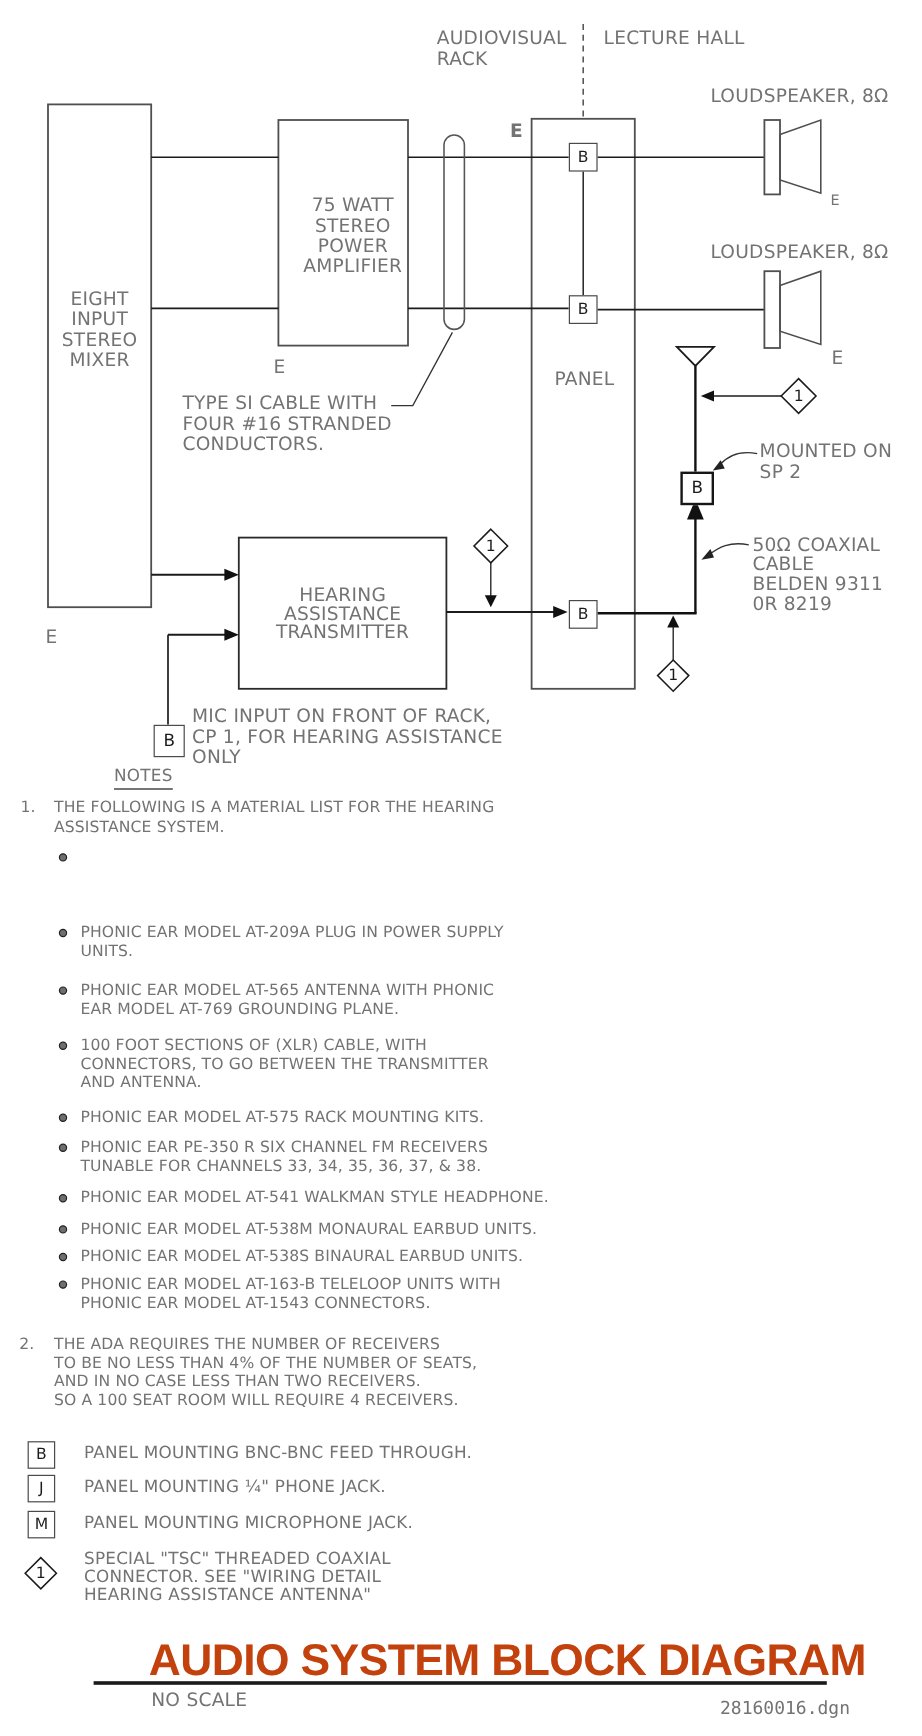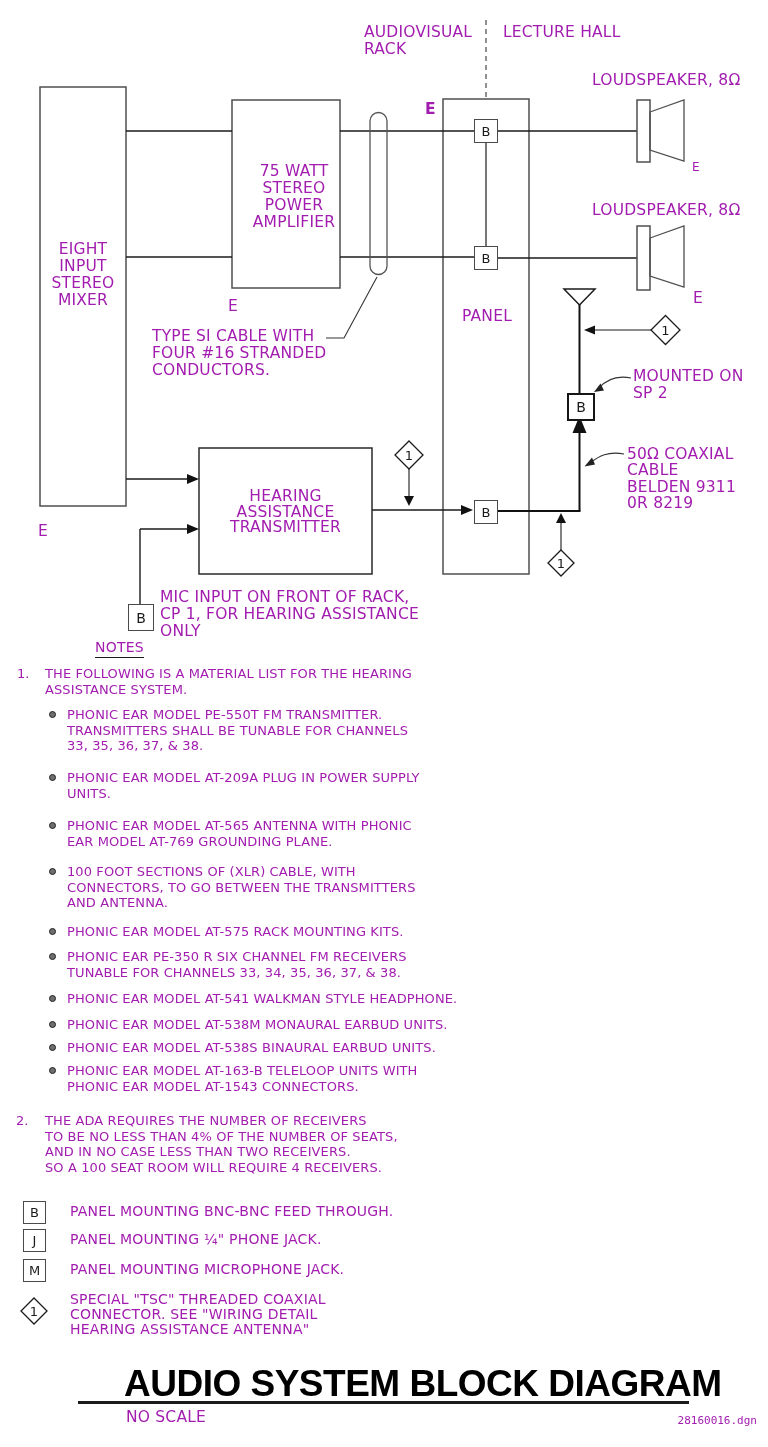--- a/index.html
+++ b/index.html
@@ -1,31 +1,31 @@
 <!DOCTYPE html>
 <html><head>
 <meta charset="utf-8">
 <style>
   html,body{margin:0;padding:0;background:#fff;}
   .canvas{position:relative;width:768px;height:1447px;background:#ffffff;overflow:hidden;
           font-family:"DejaVu Sans",sans-serif;color:#1b1b1b;}
   svg.geom{position:absolute;left:0;top:0;}
-  .t{position:absolute;white-space:pre;color:#a21caf;}
+  .t{position:absolute;white-space:pre;color:#737373;}
   .dtext{font-size:15.5px;line-height:17px;letter-spacing:.2px;}
   .ntext{font-size:13px;line-height:15.5px;letter-spacing:.1px;}
   .ltext{font-size:14px;line-height:15px;letter-spacing:.2px;}
   .ctr{text-align:center;}
   .bbox{position:absolute;background:#fff;border:1.4px solid #4a4a4a;display:flex;
         align-items:center;justify-content:center;font-size:13px;color:#1b1b1b;}
   .bbox.bold{border:2.2px solid #161616;}
   .dot{position:absolute;width:7px;height:7px;border-radius:50%;
        background:#6e6e6e;border:1.5px solid #222;box-sizing:border-box;}
   .dnum{position:absolute;font-size:13px;text-align:center;}
   .title{position:absolute;font-family:"Liberation Sans",sans-serif;font-weight:bold;
-         font-size:37px;letter-spacing:-.5px;color:#000000;white-space:pre;}
+         font-size:37px;letter-spacing:-.5px;color:#c2410c;white-space:pre;}
   .rule{position:absolute;background:#1b1b1b;}
   .mono{font-family:"DejaVu Sans Mono",monospace;}
   .notes-underline{border-bottom:1.6px solid #1b1b1b;padding-bottom:2px;margin-left:45px;}
 </style>
 </head>
 <body>
 
 <div class="canvas">
 
   <svg class="geom" width="768" height="1447" viewBox="0 0 768 1447">
@@ -127,27 +127,26 @@
   <div class="dnum" style="left:395px;top:448px;width:28px;">1</div>
   <div class="dnum" style="left:651.5px;top:323px;width:28px;">1</div>
   <div class="dnum" style="left:547px;top:556px;width:28px;">1</div>
 
   <div class="t ltext" style="left:50px;top:640px;"><span class="notes-underline">NOTES</span></div>
 
   <div class="t ntext" style="left:17px;top:666px;">1.</div>
   <div class="t ntext" style="left:45px;top:666px;"><div>THE FOLLOWING IS A MATERIAL LIST FOR THE HEARING</div><div>ASSISTANCE SYSTEM.</div></div>
 
   <div class="dot" style="left:49px;top:711px;"></div>
-  <div class="t ntext" style="left:67px;top:707px;"><div>PHONIC EAR MODEL PE-550T FM TRANSMITTER.</div><div>TRANSMITTERS SHALL BE TUNABLE FOR CHANNELS</div><div>33, 35, 36, 37, &amp; 38.</div></div>
   <div class="dot" style="left:49px;top:774px;"></div>
   <div class="t ntext" style="left:67px;top:770px;"><div>PHONIC EAR MODEL AT-209A PLUG IN POWER SUPPLY</div><div>UNITS.</div></div>
   <div class="dot" style="left:49px;top:822px;"></div>
   <div class="t ntext" style="left:67px;top:818px;"><div>PHONIC EAR MODEL AT-565 ANTENNA WITH PHONIC</div><div>EAR MODEL AT-769 GROUNDING PLANE.</div></div>
   <div class="dot" style="left:49px;top:868px;"></div>
-  <div class="t ntext" style="left:67px;top:864px;"><div>100 FOOT SECTIONS OF (XLR) CABLE, WITH</div><div>CONNECTORS, TO GO BETWEEN THE TRANSMITTERS</div><div>AND ANTENNA.</div></div>
+  <div class="t ntext" style="left:67px;top:864px;"><div>100 FOOT SECTIONS OF (XLR) CABLE, WITH</div><div>CONNECTORS, TO GO BETWEEN THE TRANSMITTER</div><div>AND ANTENNA.</div></div>
   <div class="dot" style="left:49px;top:928px;"></div>
   <div class="t ntext" style="left:67px;top:924px;"><div>PHONIC EAR MODEL AT-575 RACK MOUNTING KITS.</div></div>
   <div class="dot" style="left:49px;top:953px;"></div>
   <div class="t ntext" style="left:67px;top:949px;"><div>PHONIC EAR PE-350 R SIX CHANNEL FM RECEIVERS</div><div>TUNABLE FOR CHANNELS 33, 34, 35, 36, 37, &amp; 38.</div></div>
   <div class="dot" style="left:49px;top:995px;"></div>
   <div class="t ntext" style="left:67px;top:991px;"><div>PHONIC EAR MODEL AT-541 WALKMAN STYLE HEADPHONE.</div></div>
   <div class="dot" style="left:49px;top:1021px;"></div>
   <div class="t ntext" style="left:67px;top:1017px;"><div>PHONIC EAR MODEL AT-538M MONAURAL EARBUD UNITS.</div></div>
   <div class="dot" style="left:49px;top:1044px;"></div>
   <div class="t ntext" style="left:67px;top:1040px;"><div>PHONIC EAR MODEL AT-538S BINAURAL EARBUD UNITS.</div></div>
@@ -171,15 +170,15 @@
       <span>M</span>
     </div>
   <div class="t ltext" style="left:70px;top:1262px;">PANEL MOUNTING MICROPHONE JACK.</div>
 
   <div class="dnum" style="left:20px;top:1304px;width:28px;">1</div>
   <div class="t ltext" style="left:70px;top:1292px;"><div>SPECIAL "TSC" THREADED COAXIAL</div><div>CONNECTOR. SEE "WIRING DETAIL</div><div>HEARING ASSISTANCE ANTENNA"</div></div>
 
   <div class="title" style="left:124px;top:1363px;">AUDIO SYSTEM BLOCK DIAGRAM</div>
   <div class="rule" style="left:78px;top:1401px;width:611px;height:2.5px;"></div>
   <div class="t dtext" style="left:126px;top:1409px;">NO SCALE</div>
-  <div class="t mono" style="left:600px;top:1414px;width:157px;text-align:right;font-size:11px;">28160016.dgn</div>
+  <div class="t mono" style="left:600px;top:1414px;width:157px;text-align:left;font-size:15px;">28160016.dgn</div>
 
 </div>
 
 </body></html>

